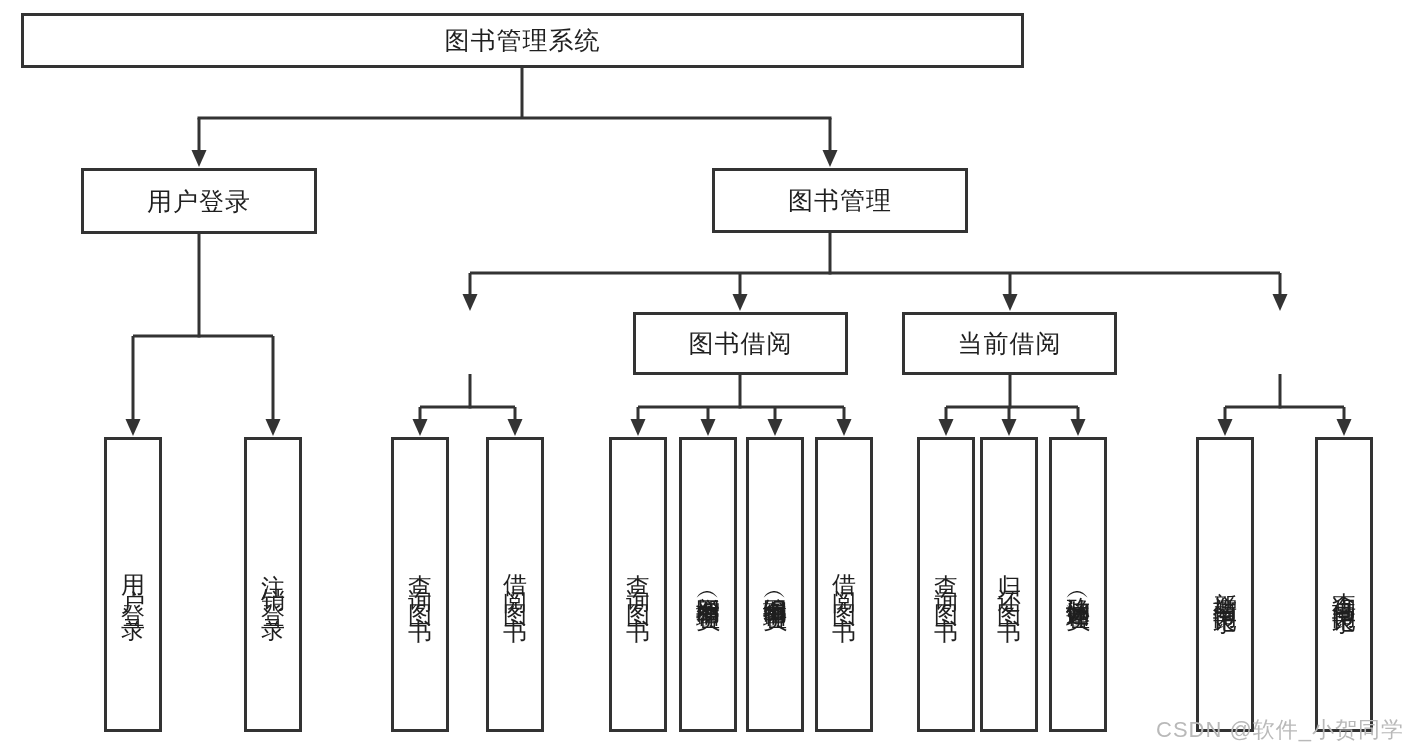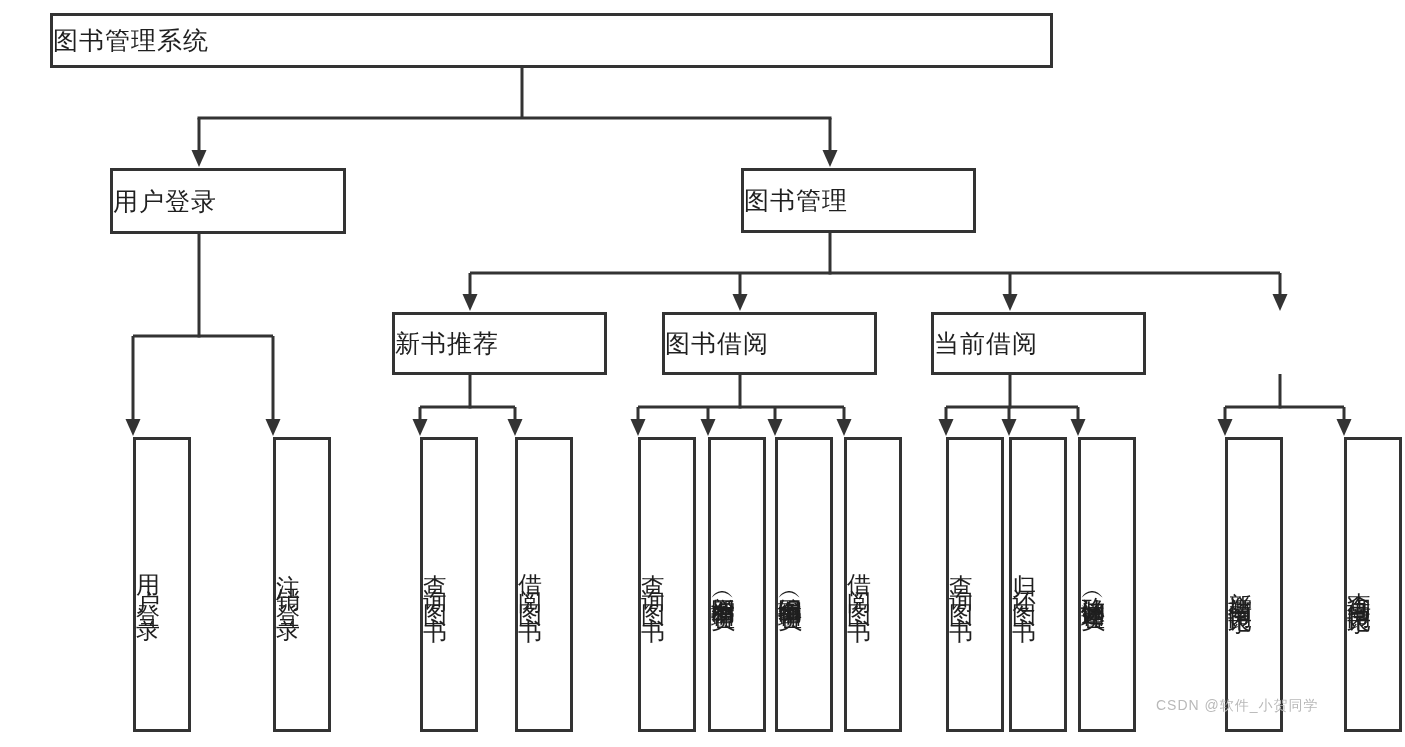--- a/index.html
+++ b/index.html
@@ -18,47 +18,46 @@
     overflow:hidden;
   }
   svg.wires{position:absolute;left:0;top:0;width:1405px;height:747px;z-index:1;}
   svg.wires line{stroke:var(--line);stroke-width:3;}
   svg.wires polygon{fill:var(--line);stroke:none;}
   .box{
     position:absolute;
     background:var(--box-fill);
     border:3px solid var(--line);
     box-sizing:border-box;
-    display:flex;align-items:center;
+    display:flex;align-items:center;justify-content:center;
     color:var(--text);
     z-index:2;
-    margin-left:29px;
   }
   .hlabel{font-size:25px;letter-spacing:1px;white-space:nowrap;}
   .root-box{left:21px;top:13px;width:1003px;height:55px;}
   .n-login{left:81px;top:168px;width:236px;height:66px;}
-  .n-manage{left:712px;top:168px;width:235px;height:65px;}
+  .n-manage{left:712px;top:168px;width:256px;height:65px;}
   .l3{top:312px;width:215px;height:63px;}
   .l3-recommend{left:363px;}
   .l3-borrow{left:633px;}
   .l3-current{left:902px;}
   .l3-records{left:1172px;width:216px;}
   .leaf{top:437px;width:58px;height:295px;}
   .vtext{
     writing-mode:vertical-rl;
     text-orientation:mixed;
     font-size:24px;
     line-height:1;
     color:var(--text);
     white-space:nowrap;
   }
   .watermark{
     position:absolute;
-    left:1156px;top:697px;
-    font-size:14px;
+    left:1156px;top:715px;
+    font-size:22px;
     color:var(--wm);
     z-index:3;
     white-space:nowrap;
     letter-spacing:1px;
   }
 </style>
 </head>
 <body>
 
 <div class="canvas">
@@ -122,23 +121,20 @@
     <span class="hlabel">图书管理系统</span>
   </div>
 
   <div class="box n-login">
     <span class="hlabel">用户登录</span>
   </div>
   <div class="box n-manage">
     <span class="hlabel">图书管理</span>
   </div>
 
-  <div class="box l3 l3-recommend">
-    <span class="hlabel">新书推荐</span>
-  </div>
   <div class="box l3 l3-current">
     <span class="hlabel">当前借阅</span>
   </div>
   <div class="box l3 l3-borrow">
     <span class="hlabel">图书借阅</span>
   </div>
 
   <div class="box leaf" style="left:104px">
     <span class="vtext" style="letter-spacing: 15px;">用户登录</span>
   </div>

